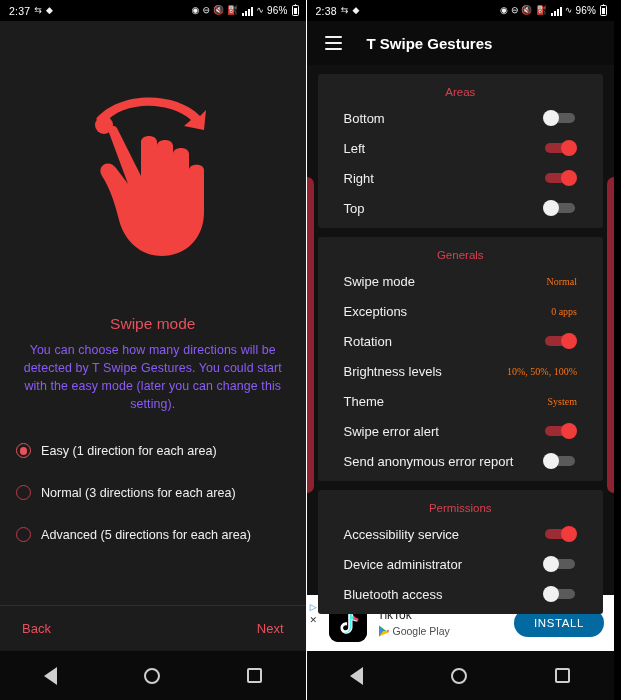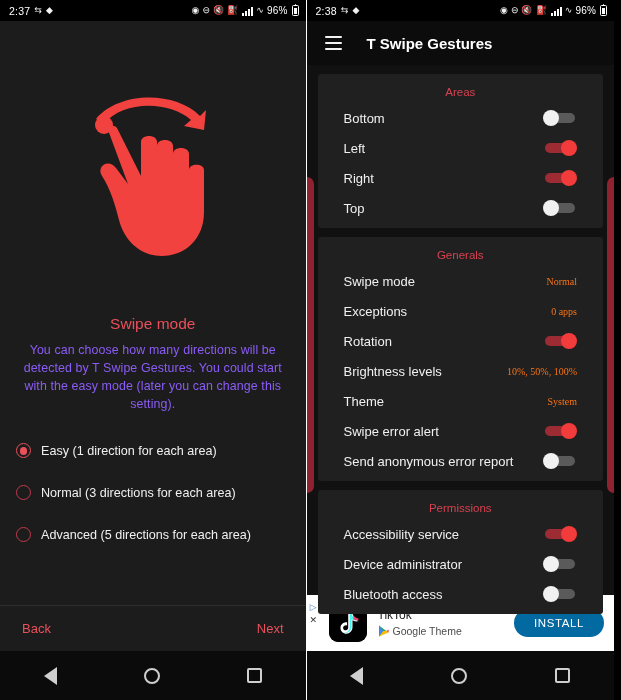--- a/index.html
+++ b/index.html
@@ -420,21 +420,21 @@
       </div>
       <div class="ad-text">
         <div class="ad-title">TikTok</div>
         <div class="ad-sub">
           <svg width="11" height="12" viewBox="0 0 11 12">
             <path d="M1 0.6 L8.4 6 L1 11.4 Z" fill="#34a853"></path>
             <path d="M1 0.6 L5.3 6 L1 11.4 Z" fill="#4285f4"></path>
             <path d="M5.3 6 L8.4 6 L10.6 7.4 L1 11.4 Z" fill="#fbbc04"></path>
             <path d="M8.4 6 L10.6 4.6 L10.6 7.4 Z" fill="#ea4335"></path>
           </svg>
-          <span>Google Theme</span>
+          <span>Google Play</span>
         </div>
       </div>
       <div class="ad-install">INSTALL</div>
     </div>
 
     <div class="navbar">
       <span class="nav-back"></span>
       <span class="nav-home"></span>
       <span class="nav-recent"></span>
     </div>

